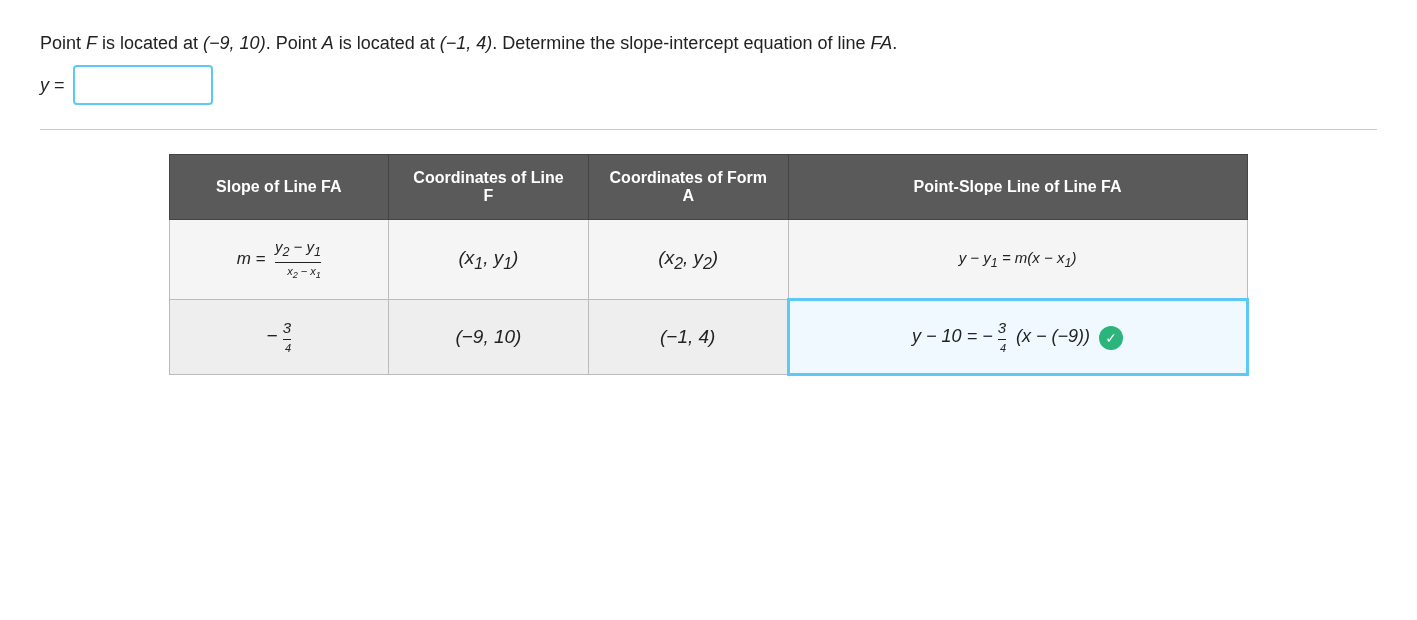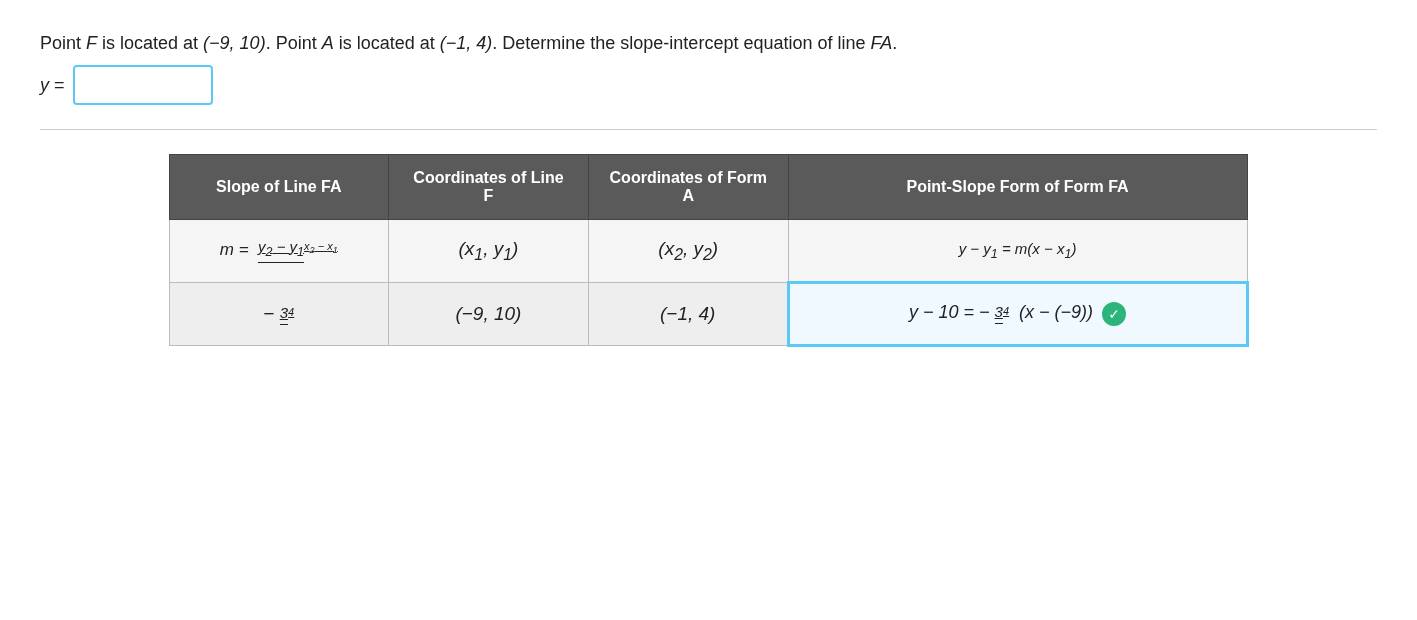--- a/index.html
+++ b/index.html
@@ -73,25 +73,25 @@
     }
 
     .highlighted-cell {
       border: 3px solid #5bc8f5 !important;
       background-color: #f0f9ff !important;
       position: relative;
     }
 
     .fraction {
       display: inline-flex;
-      align-items: flex-start;
+      flex-direction: column;
+      align-items: flex-end;
       vertical-align: middle;
       line-height: 1.2;
       font-style: italic;
-      text-decoration: underline;
     }
 
     .fraction .numerator {
       border-bottom: 1.5px solid #222;
       padding-bottom: 2px;
       font-size: 15px;
     }
 
     .fraction .denominator {
       padding-top: 2px;
@@ -141,21 +141,21 @@
       <th class="col-slope">
         <span>Slope of Line FA</span>
       </th>
       <th class="col-coordf">
         <span>Coordinates of Line F</span>
       </th>
       <th class="col-coorda">
         <span>Coordinates of Form A</span>
       </th>
       <th class="col-pointslope">
-        <span>Point-Slope Form of Form FA</span>
+        <span>Point-Slope Line of Line FA</span>
       </th>
     </tr>
   </thead>
   <tbody>
 
     <tr>
       <td>
         <span class="math-italic" style="font-size:17px;">
           <em>m</em> =&nbsp;
           <span class="fraction">

